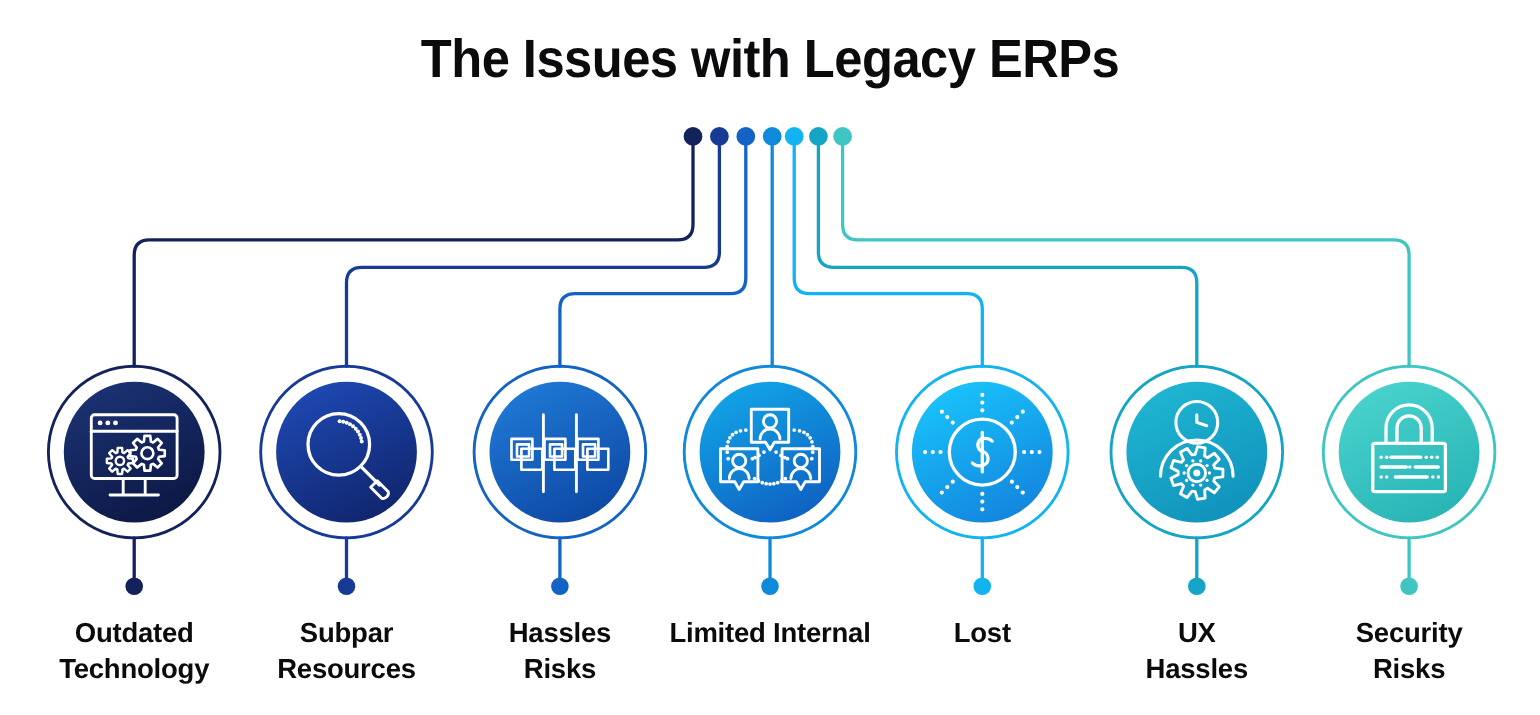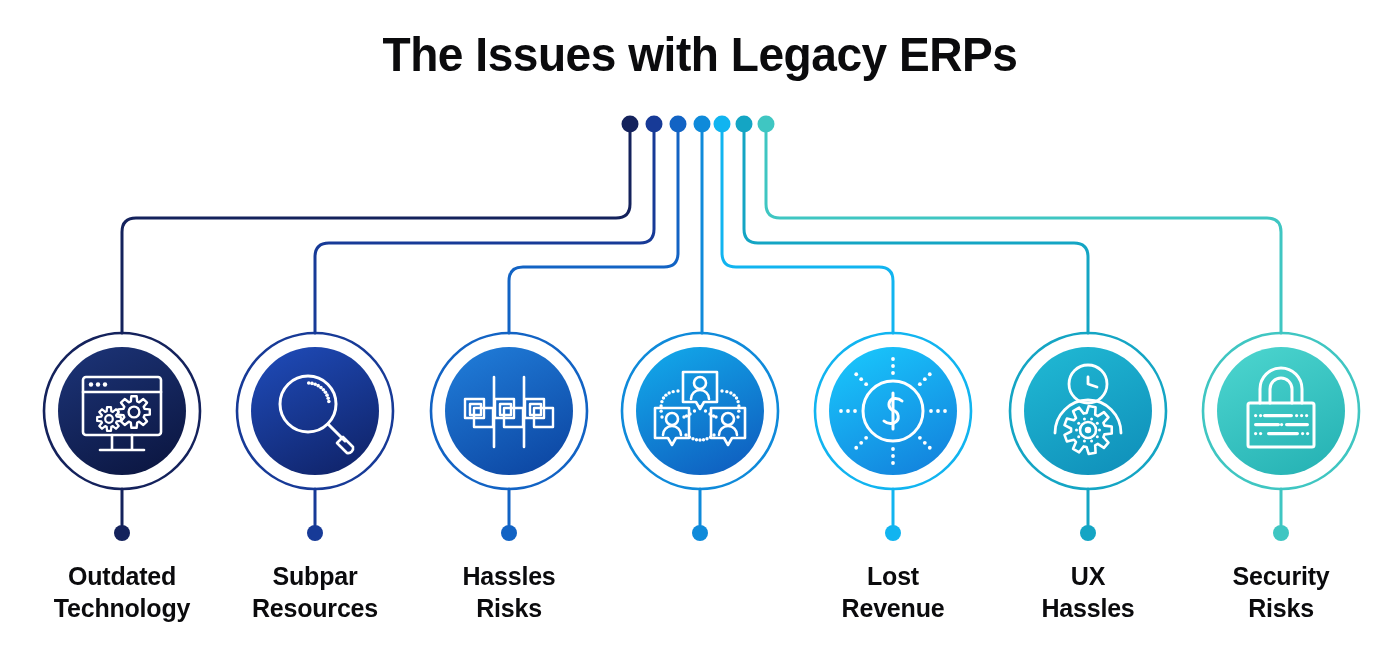--- a/index.html
+++ b/index.html
@@ -345,24 +345,24 @@
       </div>
       <div class="node-label" style="left: 190px; top: 560px; width: 250px;">
         <div>Subpar</div>
         <div>Resources</div>
       </div>
       <div class="node-label" style="left: 384px; top: 560px; width: 250px;">
         <div>Hassles</div>
         <div>Risks</div>
       </div>
       <div class="node-label" style="left: 575px; top: 560px; width: 250px;">
+        <div>Limited Internal</div>
       </div>
       <div class="node-label" style="left: 768px; top: 560px; width: 250px;">
         <div>Lost</div>
-        <div>Revenue</div>
       </div>
       <div class="node-label" style="left: 963px; top: 560px; width: 250px;">
         <div>UX</div>
         <div>Hassles</div>
       </div>
       <div class="node-label" style="left: 1156px; top: 560px; width: 250px;">
         <div>Security</div>
         <div>Risks</div>
       </div>
     </div>

